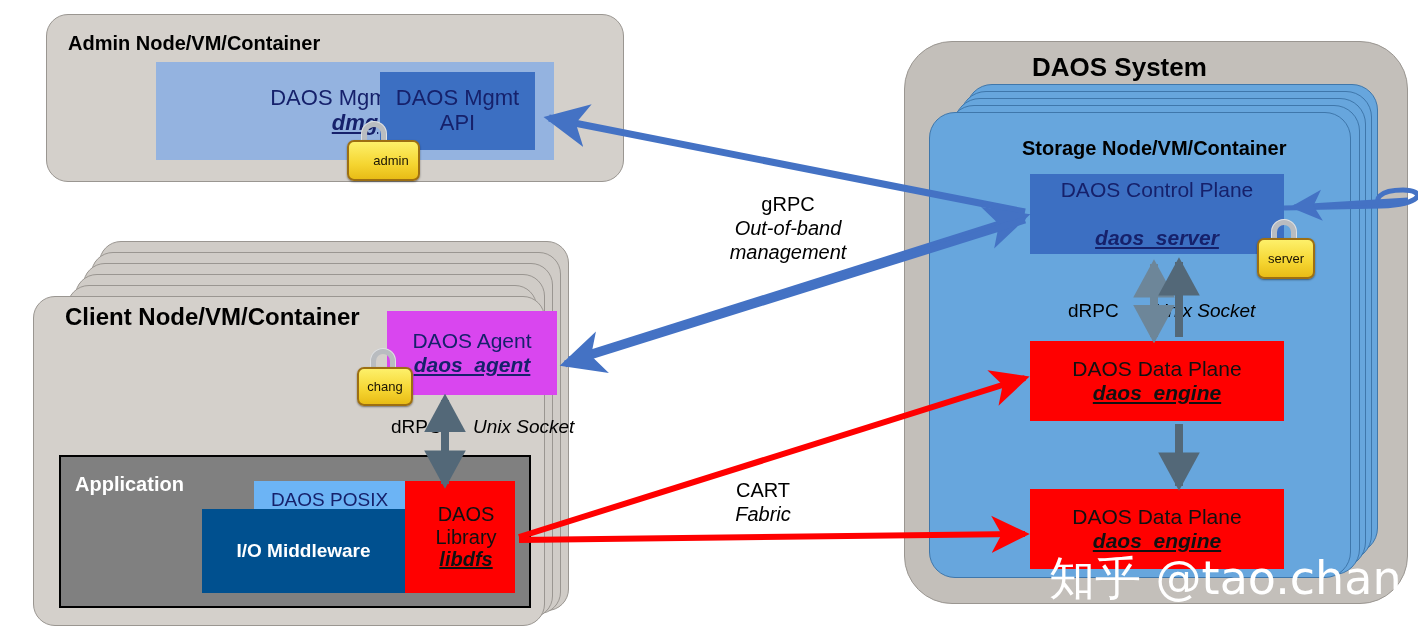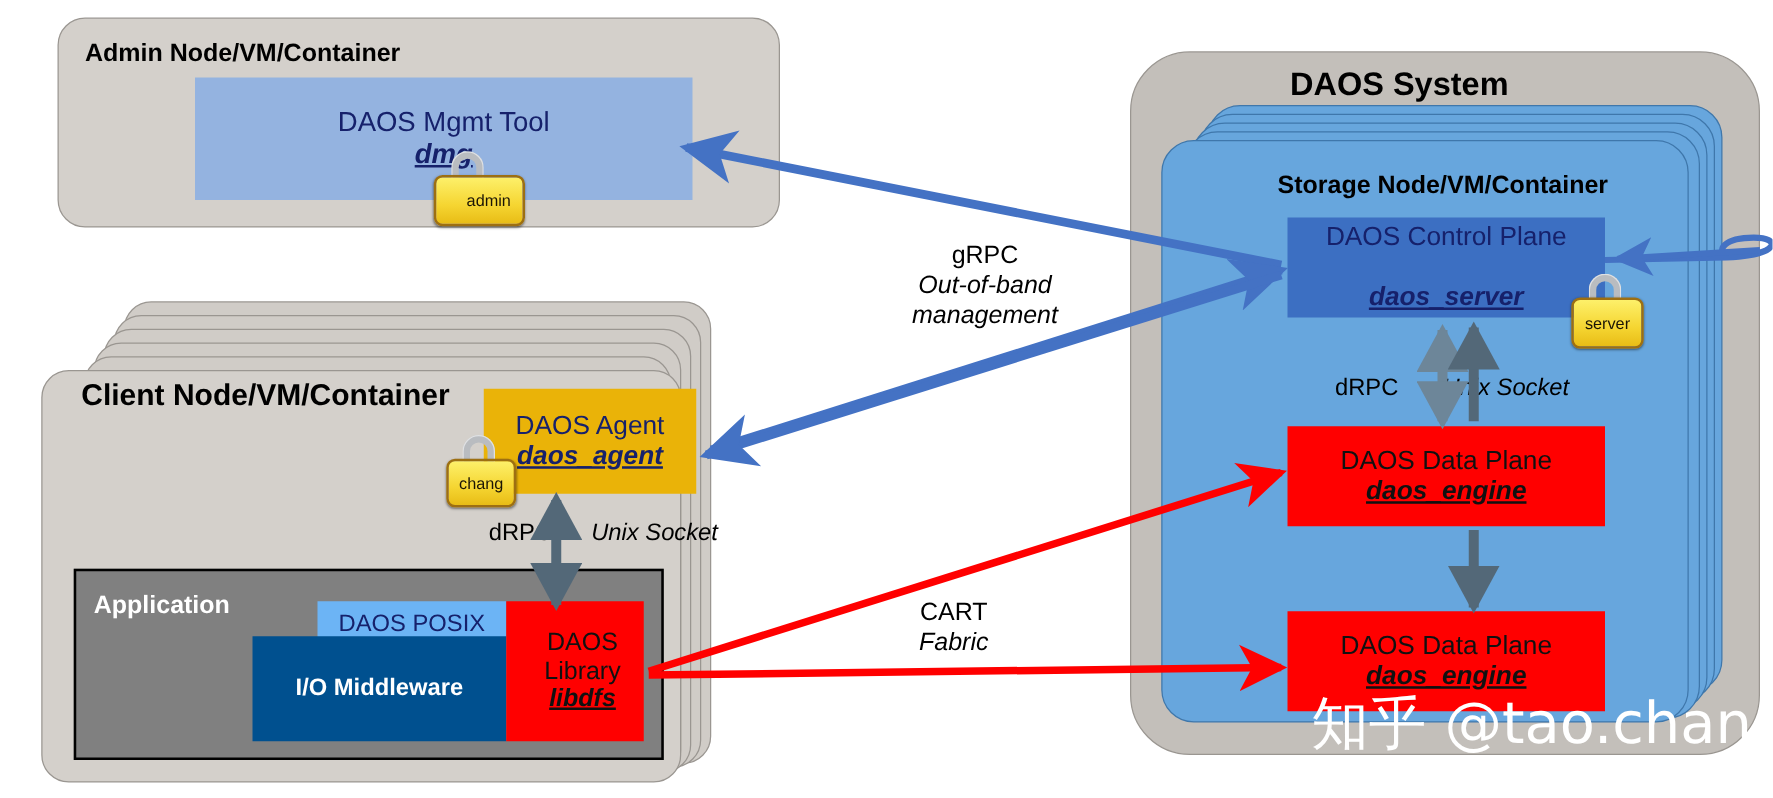--- a/index.html
+++ b/index.html
@@ -26,21 +26,21 @@
   .flatbox{position:absolute;box-sizing:border-box;display:flex;
     flex-direction:column;align-items:center;justify-content:center;
     text-align:center;line-height:1.12;}
   .ln1{display:block;}
   .ln2{display:block;font-weight:bold;font-style:italic;
        text-decoration:underline;}
 
   
   .c-lightblue{background:#94b3e0;}
   .c-midblue{background:#3c6fc2;}
-  .c-agentblue{background:#eab308;}
+  .c-agentblue{background:#d946ef;}
   .c-posix{background:#6cb4f5;}
   .c-iomw{background:#00508f;}
   .c-red{background:#ff0000;}
   .c-appgray{background:#808080;border:2px solid #000;}
 
   .t-navy{color:#16216b;}
   .t-dark{color:#111;}
   .t-white{color:#fff;}
 
   
@@ -84,20 +84,24 @@
 <div id="stage">
 
   <div class="panel rounded-gray" style="left:33px;top:14px;width:578px;height:168px;"></div>
   <div class="hdr" style="left:55px;top:32px;font-size:20px;">Admin Node/VM/Container</div>
 
   <div class="flatbox c-lightblue t-navy" style="left:143px;top:62px;width:398px;height:98px;font-size:22px;">
     <span class="ln1">DAOS Mgmt Tool</span>
     <span class="ln2">dmg</span>
   </div>
 
+  <div class="flatbox c-midblue t-navy" style="left:367px;top:72px;width:155px;height:78px;font-size:22px;">
+    <span class="ln1">DAOS Mgmt</span>
+    <span class="ln1">API</span>
+  </div>
 
   <div class="lock" style="left:334px;top:121px;width:54px;height:56px;">
     <div class="shackle"></div>
     <div class="body" style="height:37px;padding-left:15px;">admin</div>
   </div>
 
   <div class="panel rounded-gray stack" style="left:86px;top:241px;width:470px;height:370px;"></div>
   <div class="panel rounded-gray stack" style="left:78px;top:252px;width:470px;height:362px;"></div>
   <div class="panel rounded-gray stack" style="left:70px;top:263px;width:470px;height:355px;"></div>
   <div class="panel rounded-gray stack" style="left:62px;top:274px;width:470px;height:348px;"></div>

